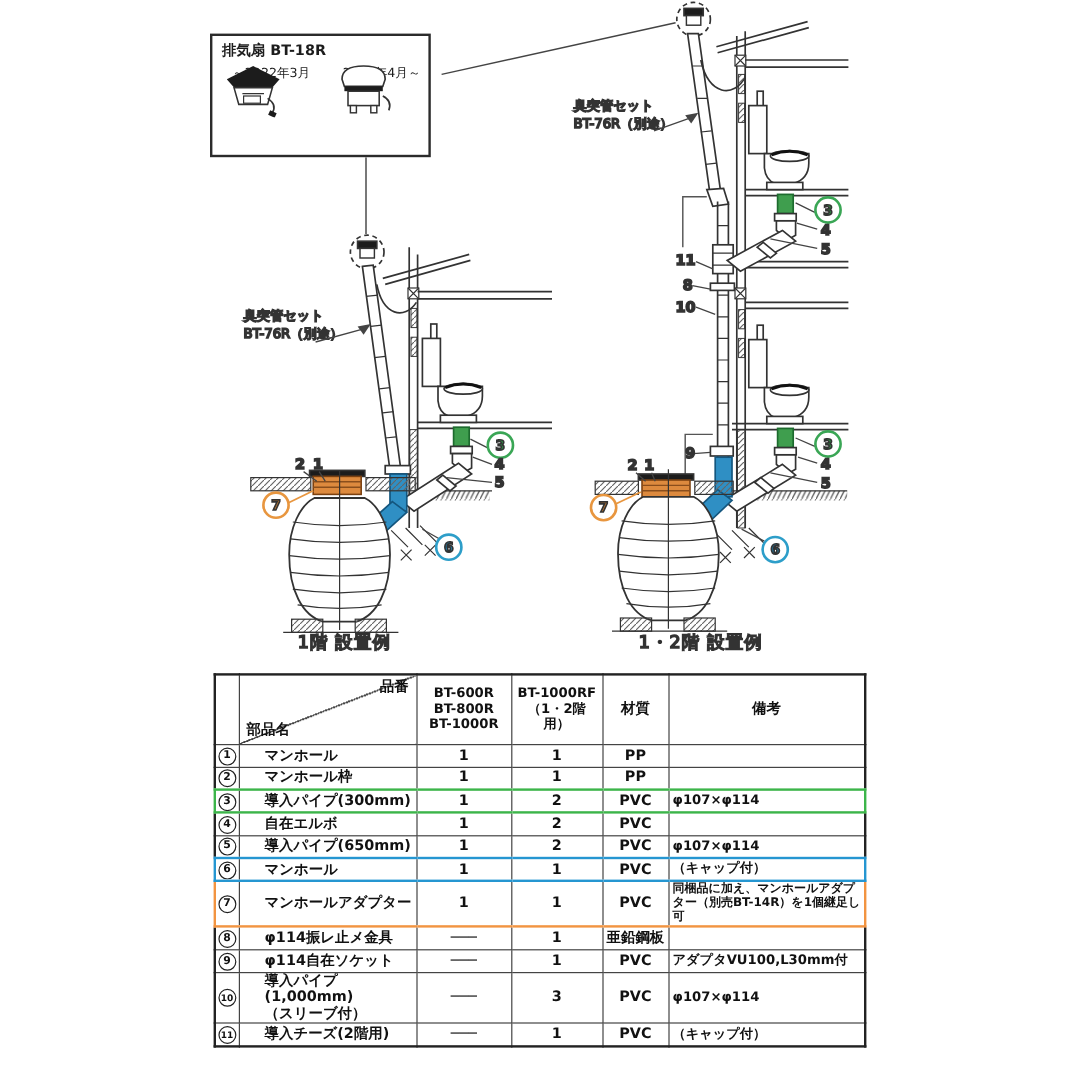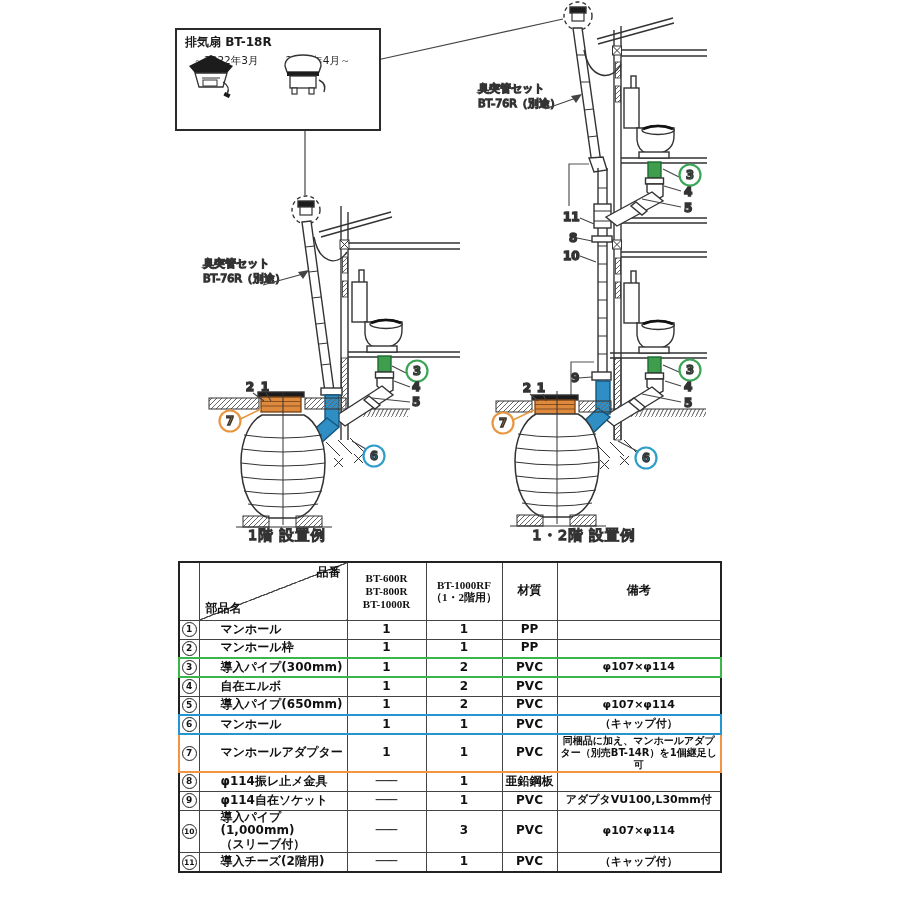--- a/index.html
+++ b/index.html
@@ -1,42 +1,42 @@
 <!DOCTYPE html>
 <html><head>
 <meta charset="utf-8">
 <style>
   html,body{margin:0;padding:0;background:#fff;}
   #canvas{position:relative;width:900px;height:900px;background:#fff;overflow:hidden;
           font-family:"DejaVu Sans","Liberation Sans",sans-serif;color:#222;}
   svg{position:absolute;left:0;top:0;}
 
   
-  .fanbox{position:absolute;left:175px;top:28px;width:206px;height:103px;
+  .fanbox{position:absolute;left:175px;top:28px;width:184px;height:103px;
           border:2px solid #2b2b2b;box-sizing:border-box;background:#fff;}
   .fanbox-title{position:absolute;left:8px;top:4px;font-size:12px;font-weight:600;color:#1c1c1c;white-space:nowrap;}
   .fan-col{position:absolute;width:86px;text-align:center;}
   .fan-col.old{left:6px;top:22px;}
   .fan-col.new{left:98px;top:22px;}
   .fan-cap{font-size:10.5px;color:#1c1c1c;margin-top:2px;white-space:nowrap;}
 
   
   .parts{position:absolute;left:178px;top:561px;width:546px;}
   .parts-title{font-size:15px;font-weight:bold;color:#111;margin:0 0 6px 0;letter-spacing:.5px;}
   table.ptable{border-collapse:collapse;table-layout:fixed;width:544px;background:#fff;
                font-size:12px;font-weight:bold;color:#111;border:2px solid #222;}
   .ptable td,.ptable th{border:1px solid #444;padding:0 3px;overflow:hidden;line-height:1.15;}
-  .ptable th{font-weight:bold;vertical-align:middle;font-family:Liberation Serif, serif;}
+  .ptable th{font-weight:bold;vertical-align:middle;}
   .col-num{width:20px;} .col-name{width:148px;} .col-q1{width:79px;} .col-q2{width:76px;}
   .col-mat{width:55px;} .col-rem{width:164px;}
   .hrow{height:58px;}
   .r{height:19px;} .r7{height:36px;} .r10{height:35px;} .r11{height:20px;}
   td.name{text-align:left;padding-left:21px;}
   td.qty,td.mat{text-align:center;}
-  td.rem{text-align:center;font-size:11px;}
+  td.rem{text-align:left;font-size:11px;}
   td.rem.small{font-size:10px;line-height:1.2;}
   td.numcell{text-align:center;padding:0;}
   .circ{display:inline-flex;align-items:center;justify-content:center;width:13px;height:13px;
         border:1.2px solid #222;border-radius:50%;font-size:9px;font-weight:bold;line-height:1;}
   .circ.sm{font-size:7.5px;}
   .diag{position:relative;background:linear-gradient(to bottom right,transparent 49.4%,#444 49.4%,#444 50.6%,transparent 50.6%);}
   .diag .tr{position:absolute;top:3px;right:6px;font-size:12px;}
   .diag .bl{position:absolute;bottom:4px;left:6px;font-size:12px;}
   .mhead{font-size:11px;line-height:1.3;}
   .mhead span{display:block;}

